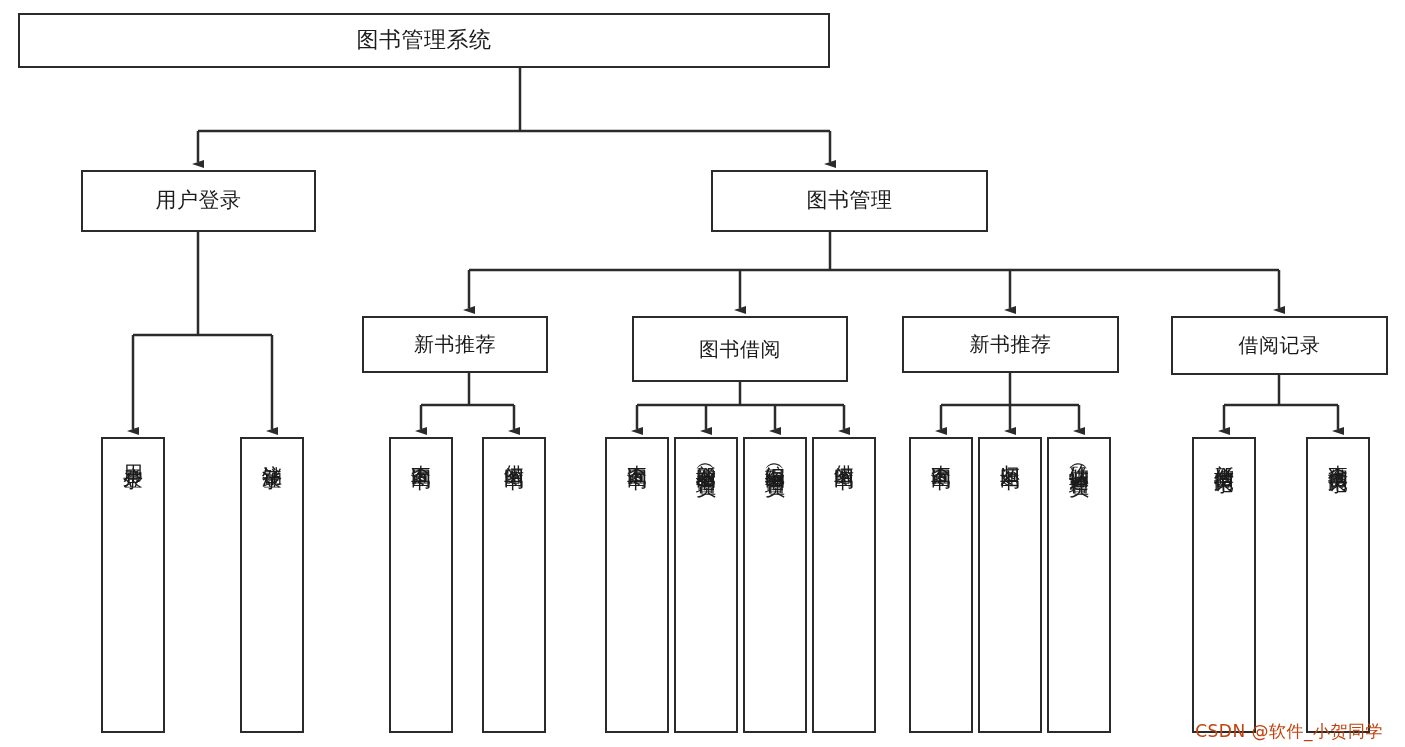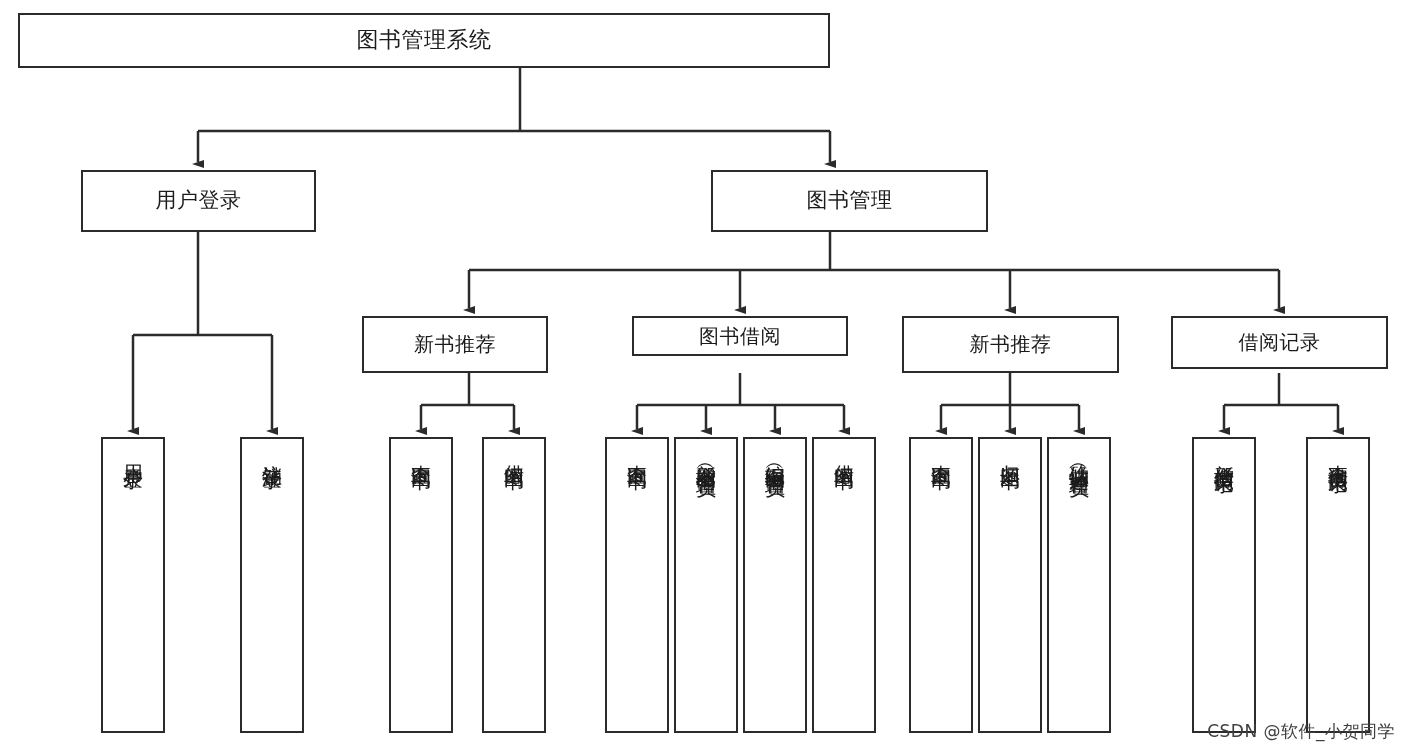--- a/index.html
+++ b/index.html
@@ -60,23 +60,23 @@
     font-size: 20px;
     line-height: 1.05;
     letter-spacing: 2px;
     white-space: nowrap;
     height: auto;
     max-height: 272px;
   }
   
   #watermark {
     position: absolute;
-    right: 10px;
+    right: 22px;
     bottom: 4px;
-    color: #404040;
+    color: #c2410c;
     font-size: 17px;
     letter-spacing: 0.5px;
     white-space: nowrap;
     pointer-events: none;
     user-select: none;
   }
 </style>
 </head>
 <body>
 
@@ -139,27 +139,27 @@
   <div class="node level2" style="left:81px; top:170px; width:235px; height:62px;">
     <span class="node-label">用户登录</span>
   </div>
   <div class="node level2" style="left:711px; top:170px; width:277px; height:62px;">
     <span class="node-label">图书管理</span>
   </div>
 
   <div class="node level3" style="left:362px; top:316px; width:186px; height:57px;">
     <span class="node-label">新书推荐</span>
   </div>
-  <div class="node level3" style="left:632px; top:316px; width:216px; height:40px;">
+  <div class="node level3" style="left:632px; top:316px; width:216px; height:66px;">
     <span class="node-label">图书借阅</span>
   </div>
   <div class="node level3" style="left:902px; top:316px; width:217px; height:57px;">
     <span class="node-label">新书推荐</span>
   </div>
-  <div class="node level3" style="left:1171px; top:316px; width:217px; height:53px;">
+  <div class="node level3" style="left:1171px; top:316px; width:217px; height:59px;">
     <span class="node-label">借阅记录</span>
   </div>
 
   <div class="node leaf" style="left:101px; top:437px; width:64px; height:296px;">
     <span class="node-label">用户登录</span>
   </div>
   <div class="node leaf" style="left:240px; top:437px; width:64px; height:296px;">
     <span class="node-label">注销登录</span>
   </div>
 

